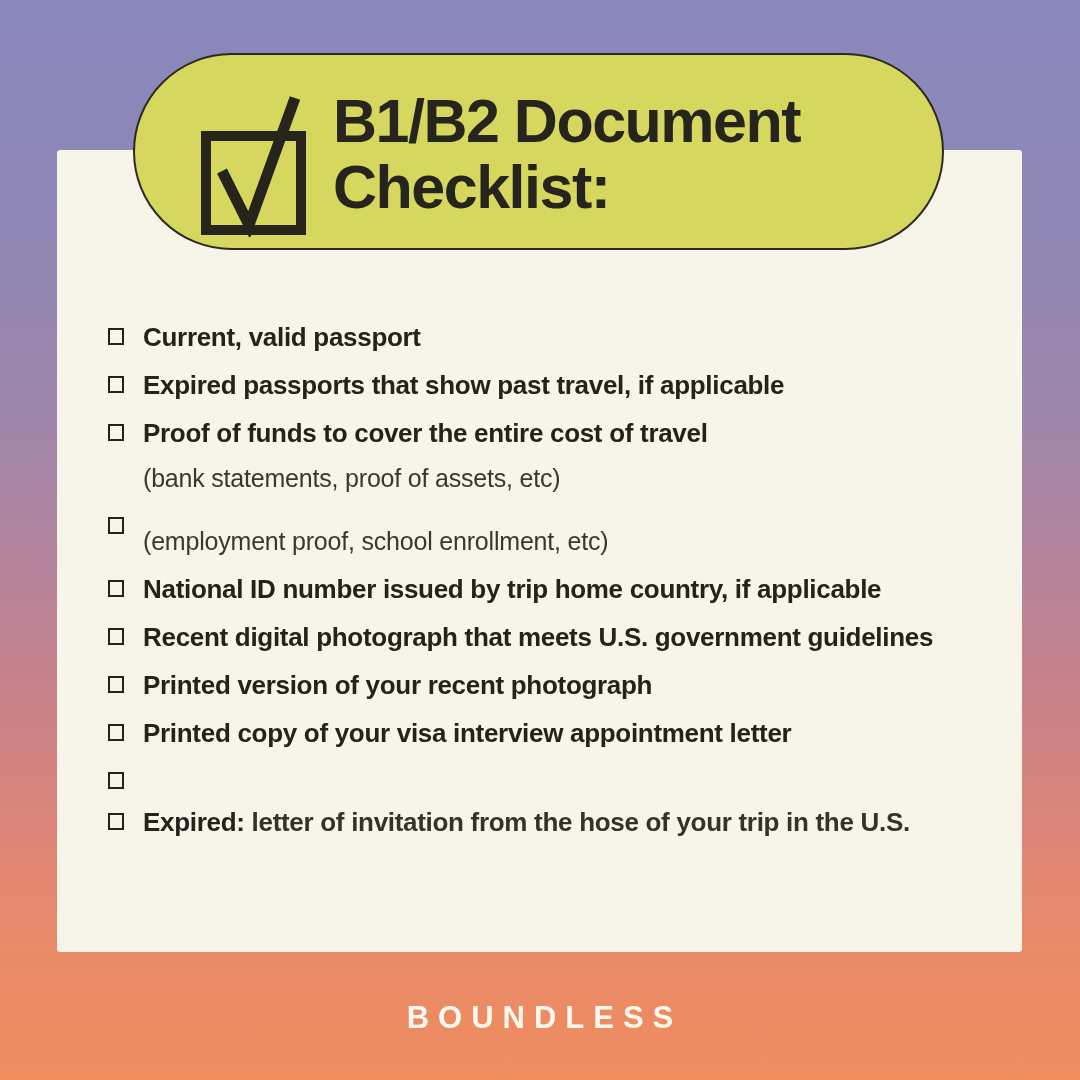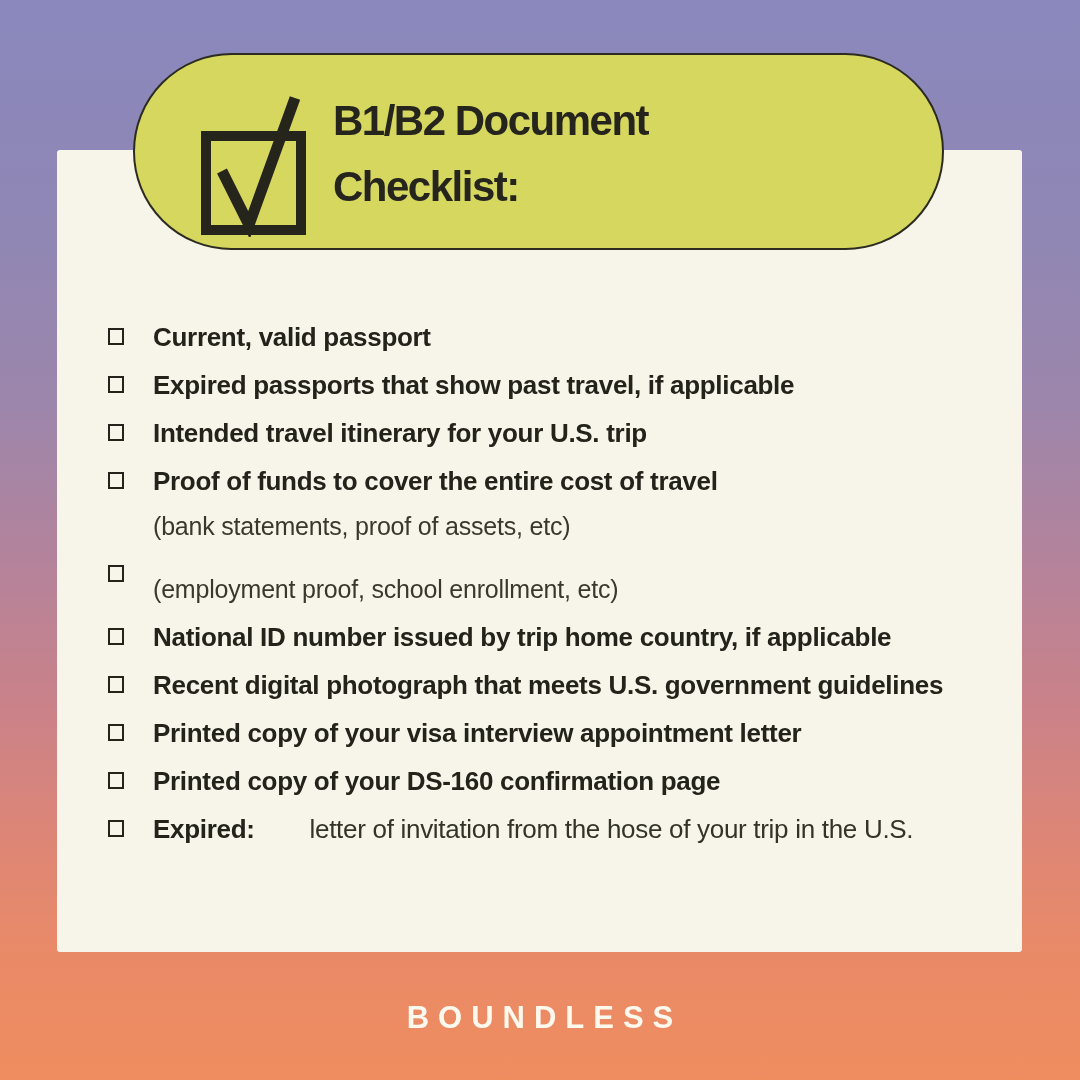--- a/index.html
+++ b/index.html
@@ -33,56 +33,55 @@
     padding-left:66px;
   }
   .pill .checkicon{
     width:106px;height:144px;
     flex:none;
     margin-top:26px;
   }
   .title{
     margin-left:26px;
     margin-top:4px;
-    font-size:42px;
+    font-size:61px;
     font-weight:bold;
     letter-spacing:-1.5px;
     line-height:66px;
     color:#26251d;
   }
   .list{
     position:absolute;
     left:51px;top:172px;
     right:30px;
   }
   .row{
     display:flex;
     align-items:flex-start;
-    gap:29px;
+    gap:19px;
     margin-bottom:18px;
   }
   .row .box{
     width:16px;height:17px;
     box-sizing:border-box;
     border:2.5px solid #23221b;
     margin-top:6px;
     flex:none;
     background:transparent;
   }
   .row .txt{
     font-size:26px;
     font-weight:bold;
     letter-spacing:-0.3px;
     line-height:30px;
     color:#23221b;
   }
   .row .txt .r{
-    font-weight:normal;
+    font-weight:bold;
     color:#34332a;
-    margin-left:48px;
   }
   .row .sub{
     font-weight:normal;
     font-size:25px;
     line-height:29px;
     letter-spacing:-0.2px;
     color:#3a382e;
     margin-top:16px;
   }
   .footer{
@@ -119,45 +118,44 @@
         <div class="row">
           <span class="box"></span>
           <div class="txt"><span>Current, valid passport</span></div>
         </div>
         <div class="row">
           <span class="box"></span>
           <div class="txt"><span>Expired passports that show past travel, if applicable</span></div>
         </div>
         <div class="row">
           <span class="box"></span>
-          <div class="txt"><span>Intended travel itinerary for your U.S. trip</span></div>
-        </div>
-        <div class="row">
-          <span class="box"></span>
           <div class="txt"><span>Proof of funds to cover the entire cost of travel</span><div class="sub">(bank statements, proof of assets, etc)</div></div>
         </div>
         <div class="row">
           <span class="box"></span>
           <div class="txt"><div class="sub">(employment proof, school enrollment, etc)</div></div>
         </div>
         <div class="row">
           <span class="box"></span>
           <div class="txt"><span>National ID number issued by trip home country, if applicable</span></div>
         </div>
         <div class="row">
           <span class="box"></span>
           <div class="txt"><span>Recent digital photograph that meets U.S. government guidelines</span></div>
         </div>
         <div class="row">
           <span class="box"></span>
+          <div class="txt"><span>Printed version of your recent photograph</span></div>
+        </div>
+        <div class="row">
+          <span class="box"></span>
           <div class="txt"><span>Printed copy of your visa interview appointment letter</span></div>
         </div>
         <div class="row">
           <span class="box"></span>
-          <div class="txt"><span>Printed copy of your DS-160 confirmation page</span></div>
         </div>
         <div class="row">
           <span class="box"></span>
           <div class="txt"><span>Expired:</span><span class="r"> letter of invitation from the hose of your trip in the U.S.</span></div>
         </div>
       </div>
   </div>
 
   <div class="footer">BOUNDLESS</div>
 

